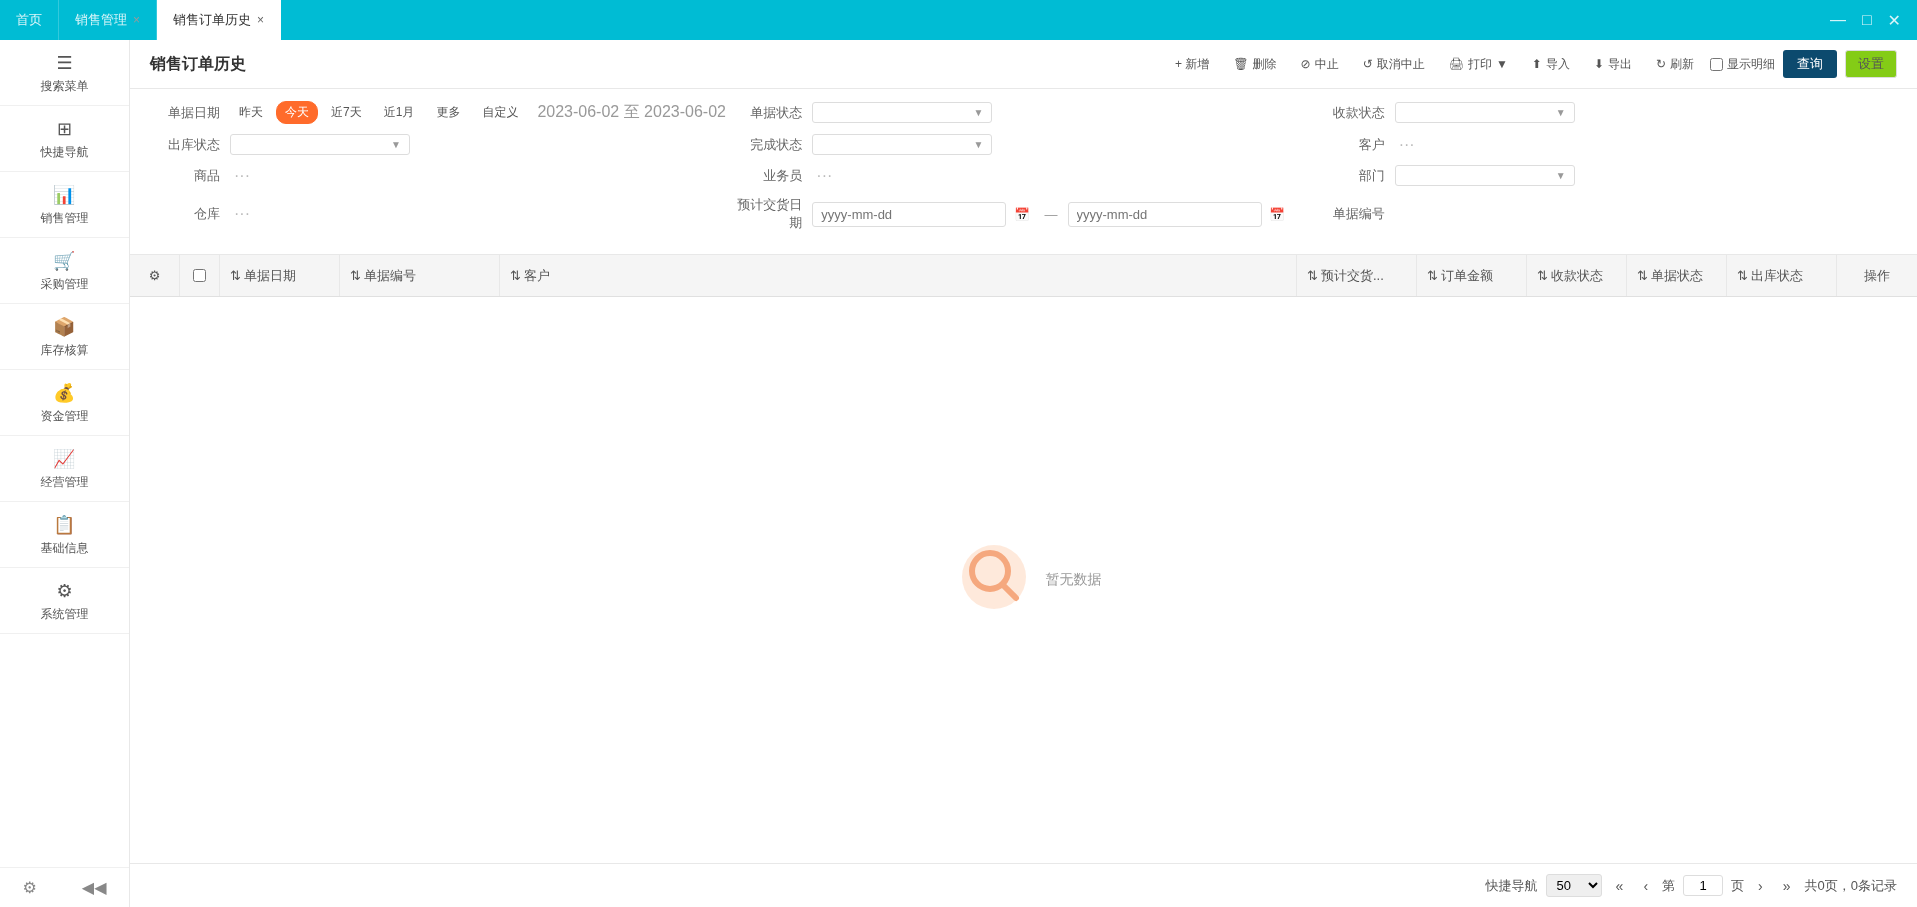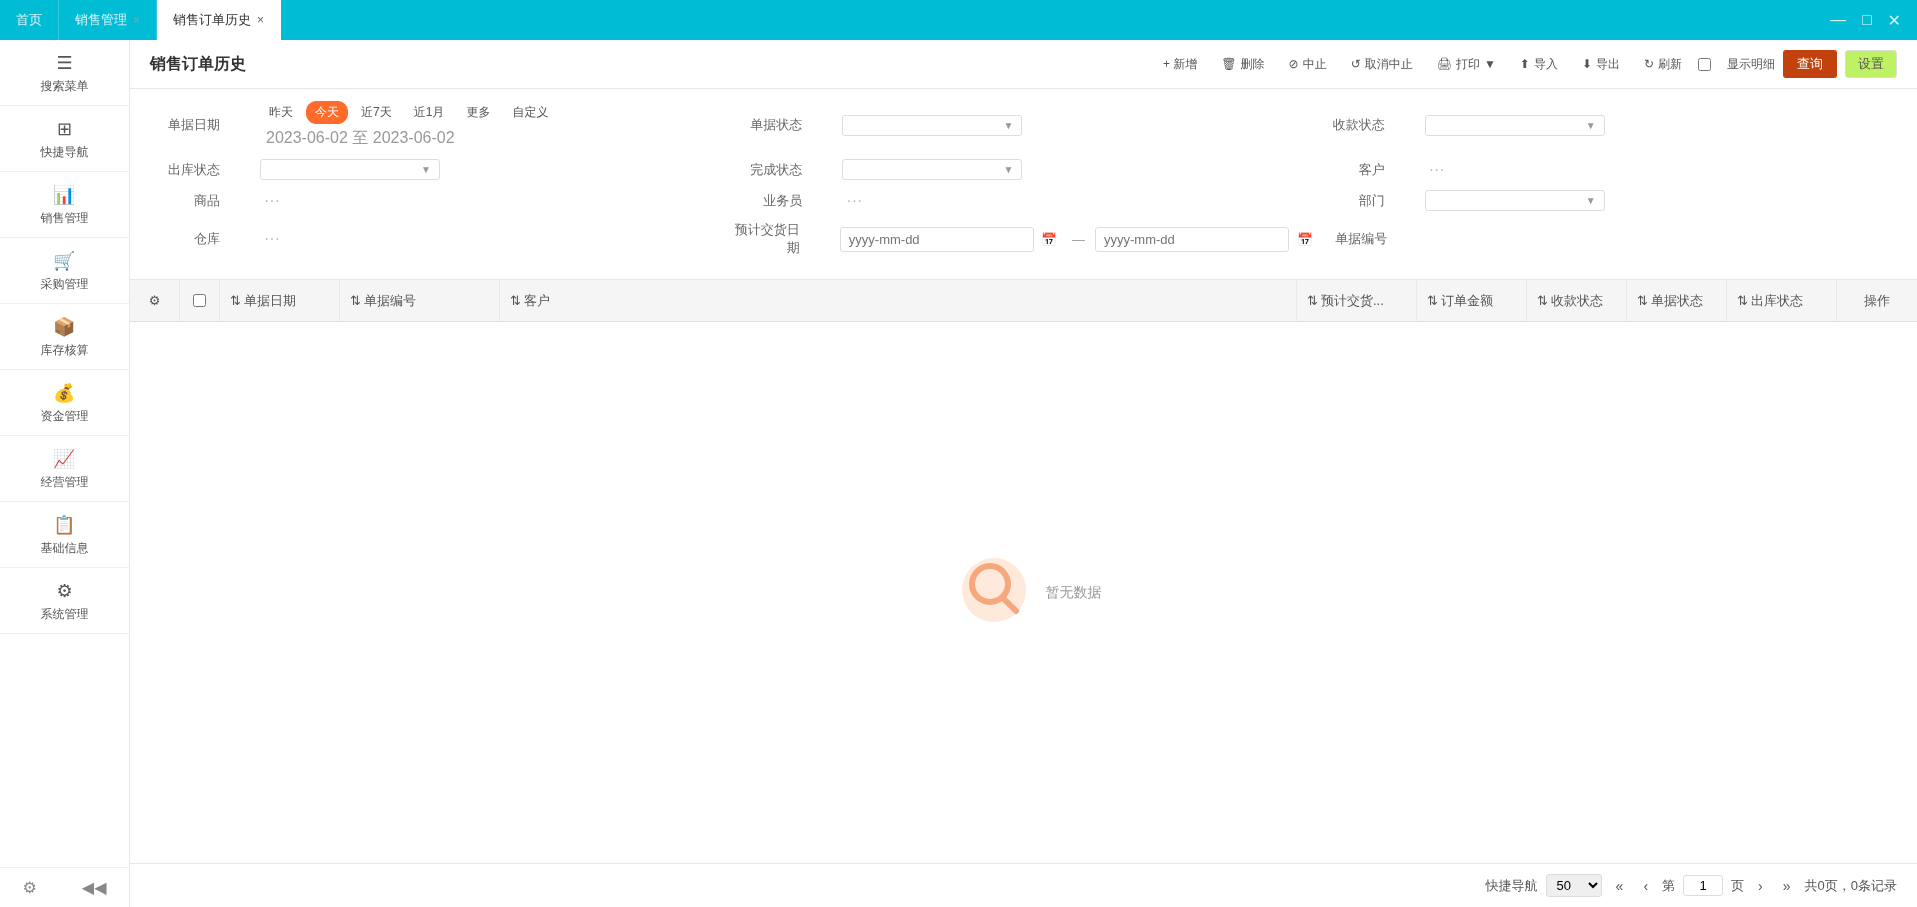--- a/index.html
+++ b/index.html
@@ -27,27 +27,27 @@
     .sidebar-bottom-btn { cursor: pointer; color: #888; font-size: 16px; }
 
     
     .content { flex: 1; display: flex; flex-direction: column; overflow: hidden; background: #f5f5f5; }
 
     
     .page-header { background: #fff; padding: 10px 20px; display: flex; align-items: center; justify-content: space-between; border-bottom: 1px solid #e8e8e8; flex-shrink: 0; }
     .page-title { font-size: 16px; font-weight: bold; color: #333; }
     .header-actions { display: flex; align-items: center; gap: 8px; }
     .action-btn { display: flex; align-items: center; gap: 4px; padding: 4px 8px; cursor: pointer; color: #555; font-size: 12px; border: none; background: none; }
-    .display-checkbox { display: flex; align-items: center; gap: 16px; font-size: 12px; color: #555; cursor: pointer; }
+    .display-checkbox { display: flex; align-items: center; gap: 4px; font-size: 12px; color: #555; cursor: pointer; }
 
     
     .filter-area { background: #fff; padding: 12px 20px; border-bottom: 1px solid #e8e8e8; flex-shrink: 0; }
     .filter-row { display: flex; align-items: center; margin-bottom: 10px; gap: 0; }
     .filter-label { width: 80px; text-align: right; color: #666; font-size: 13px; padding-right: 10px; flex-shrink: 0; }
-    .filter-control { flex: 1; display: flex; align-items: center; margin-left: 30px; }
+    .filter-control { flex: 1; display: flex; align-items: center; }
     .date-pills { display: flex; align-items: center; gap: 4px; flex-wrap: wrap; }
     .date-pill { padding: 2px 8px; border-radius: 10px; cursor: pointer; font-size: 12px; color: #555; border: 1px solid transparent; }
     .date-pill.active { background: #ff6b2b; color: #fff; border-color: #ff6b2b; }
     .date-range-text { font-size: 16px; color: #999; margin-left: 6px; }
     .select-control { display: flex; align-items: center; border: 1px solid #ddd; border-radius: 3px; padding: 4px 8px; min-width: 180px; cursor: pointer; background: #fff; font-size: 13px; color: #333; }
     .select-control .arrow { margin-left: auto; color: #999; font-size: 10px; }
     .select-placeholder { color: #bbb; }
     .filter-dots { color: #bbb; cursor: pointer; padding: 0 4px; font-size: 16px; }
     .date-input { border: 1px solid #ddd; border-radius: 3px; padding: 4px 8px; font-size: 13px; color: #999; min-width: 120px; }
     .date-dash { padding: 0 6px; color: #999; }
@@ -185,22 +185,22 @@
           <span>导出</span>
         </button>
         <button class="action-btn">
           <span>↻</span>
           <span>刷新</span>
         </button>
         <label class="display-checkbox">
           <input type="checkbox" style="">
           <span>显示明细</span>
         </label>
-      <button style="background: #c2410c; color: rgb(255, 255, 255); border: none; border-radius: 3px; padding: 5px 14px; cursor: pointer; font-size: 13px; font-family: inherit;">查询</button>
-          <button style="background: #bef264; color: rgb(85, 85, 85); border: 1px solid rgb(221, 221, 221); border-radius: 3px; padding: 4px 12px; cursor: pointer; font-size: 13px; font-family: inherit;">设置</button>
+      <button style="background: #0c4a6e; color: rgb(255, 255, 255); border: none; border-radius: 3px; padding: 5px 14px; cursor: pointer; font-size: 13px; font-family: inherit;">查询</button>
+          <button style="background: #84cc16; color: rgb(85, 85, 85); border: 1px solid rgb(221, 221, 221); border-radius: 3px; padding: 4px 12px; cursor: pointer; font-size: 13px; font-family: inherit;">设置</button>
         </div>
     </div>
 
     <div class="filter-area">
 
       <div class="filter-row">
         <div class="filter-col">
           <span class="filter-label">单据日期</span>
           <div class="filter-control">
             <div class="date-pills">

